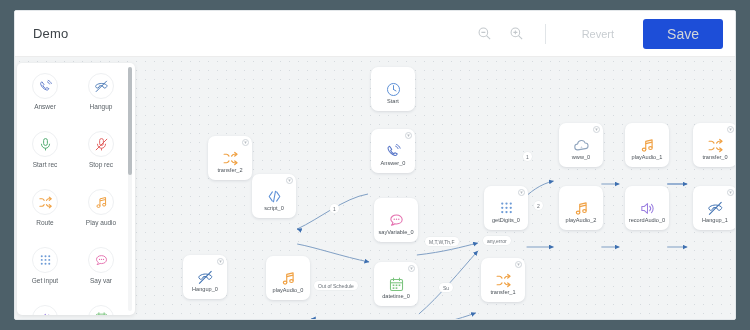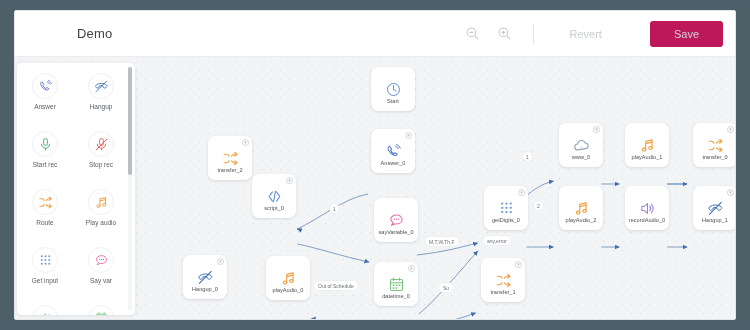--- a/index.html
+++ b/index.html
@@ -17,21 +17,21 @@
     border: 1px solid #e3e7ea;
     border-radius: 2px;
     overflow: hidden;
   }
   
   #header {
     position: absolute; left: 0; top: 0;
     width: 100%; height: 46px;
     background: #ffffff;
     border-bottom: 1px solid #ececec;
-    display: flex; align-items: center; padding-left: 44px;
+    display: flex; align-items: center;
   }
   #page-title {
     margin-left: 18px;
     font-size: 13px; color: #3d4348; letter-spacing: .2px;
   }
   #header-right {
     margin-left: auto; margin-right: 12px;
     display: flex; align-items: center; gap: 8px;
   }
   .zoom-btn {
@@ -42,23 +42,23 @@
   .hdr-divider {
     width: 1px; height: 20px; background: #e1e5e8; margin: 0 8px;
   }
   #revert-button {
     font-size: 11px; color: #c8cdd1;
     background: none; border: none;
     padding: 6px 20px; cursor: pointer;
     font-family: inherit;
   }
   #save-button {
-    font-size: 11px; color: #d2d6d9;
-    background: #be185d; border: none; border-radius: 3px;
-    padding: 7px 24px; margin-left: 20px; cursor: pointer;
+    font-size: 14px; color: #d2d6d9;
+    background: #1d4ed8; border: none; border-radius: 3px;
+    padding: 7px 24px; margin-left: 1px; cursor: pointer;
     font-family: inherit;
   }
   
   #canvas {
     position: absolute; left: 0; top: 46px;
     width: 100%; height: 264px;
     background-color: #f2f4f5;
     background-image: radial-gradient(#d5dade 0.8px, transparent 0.9px);
     background-size: 9px 9px;
     overflow: hidden;

